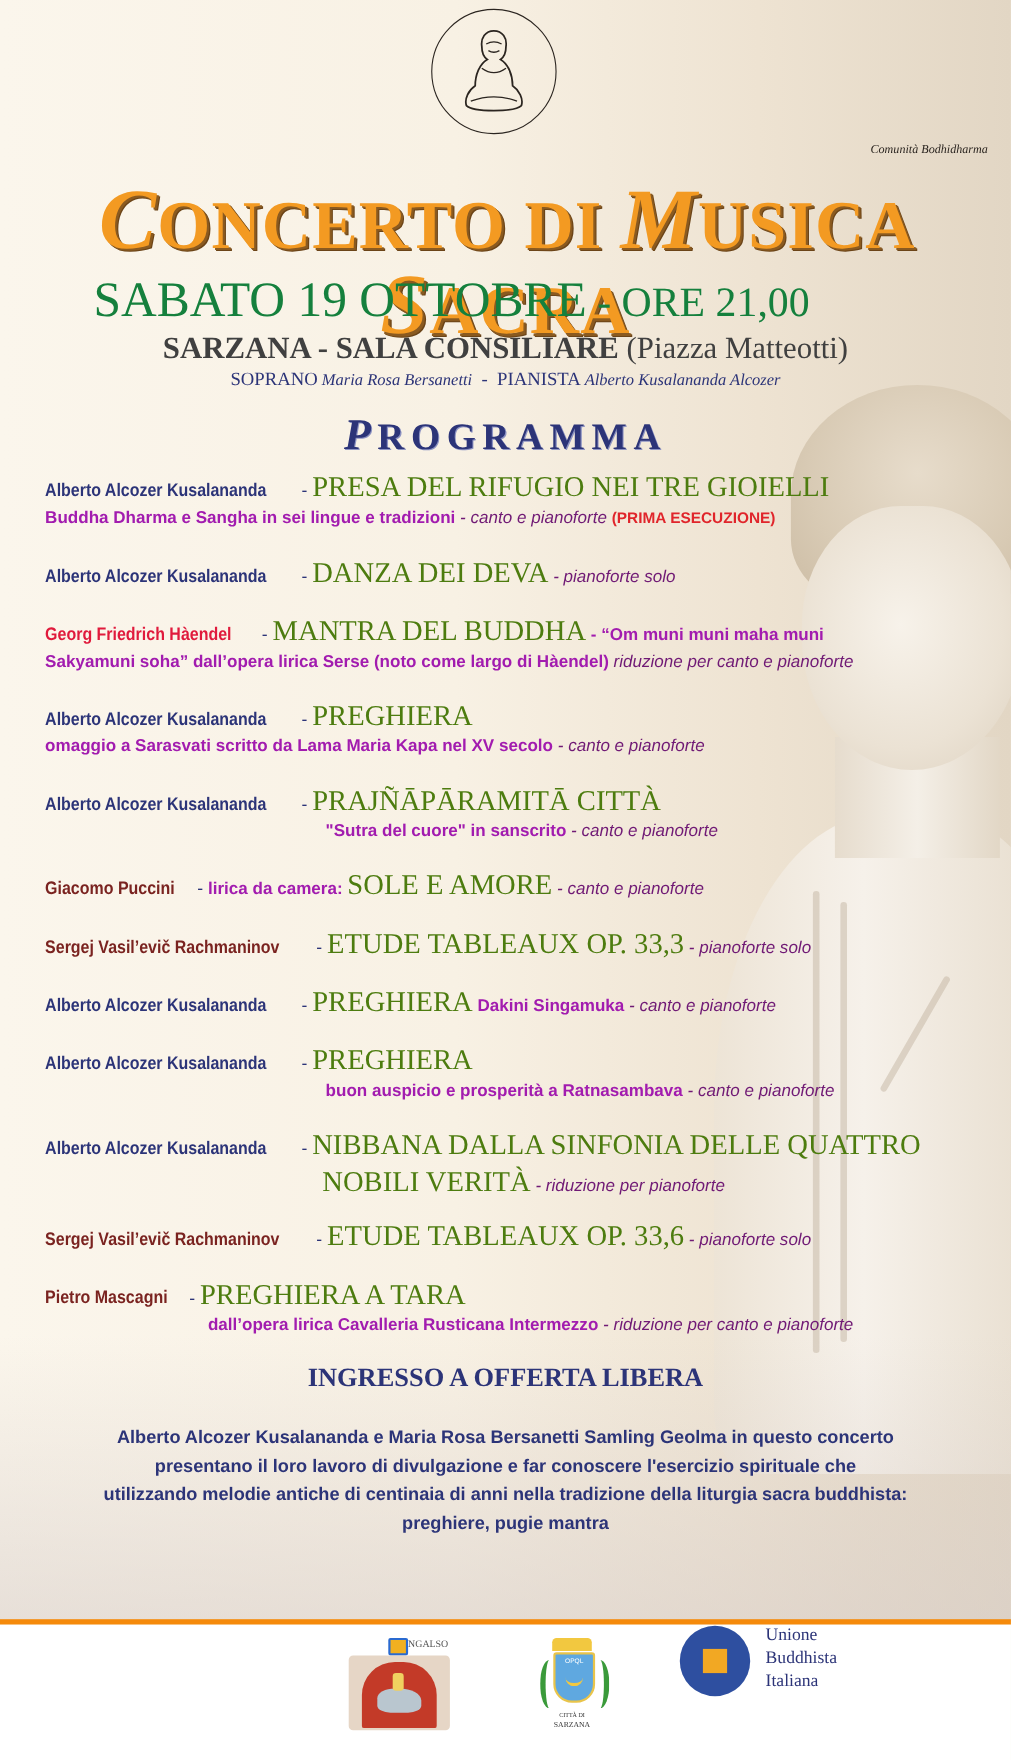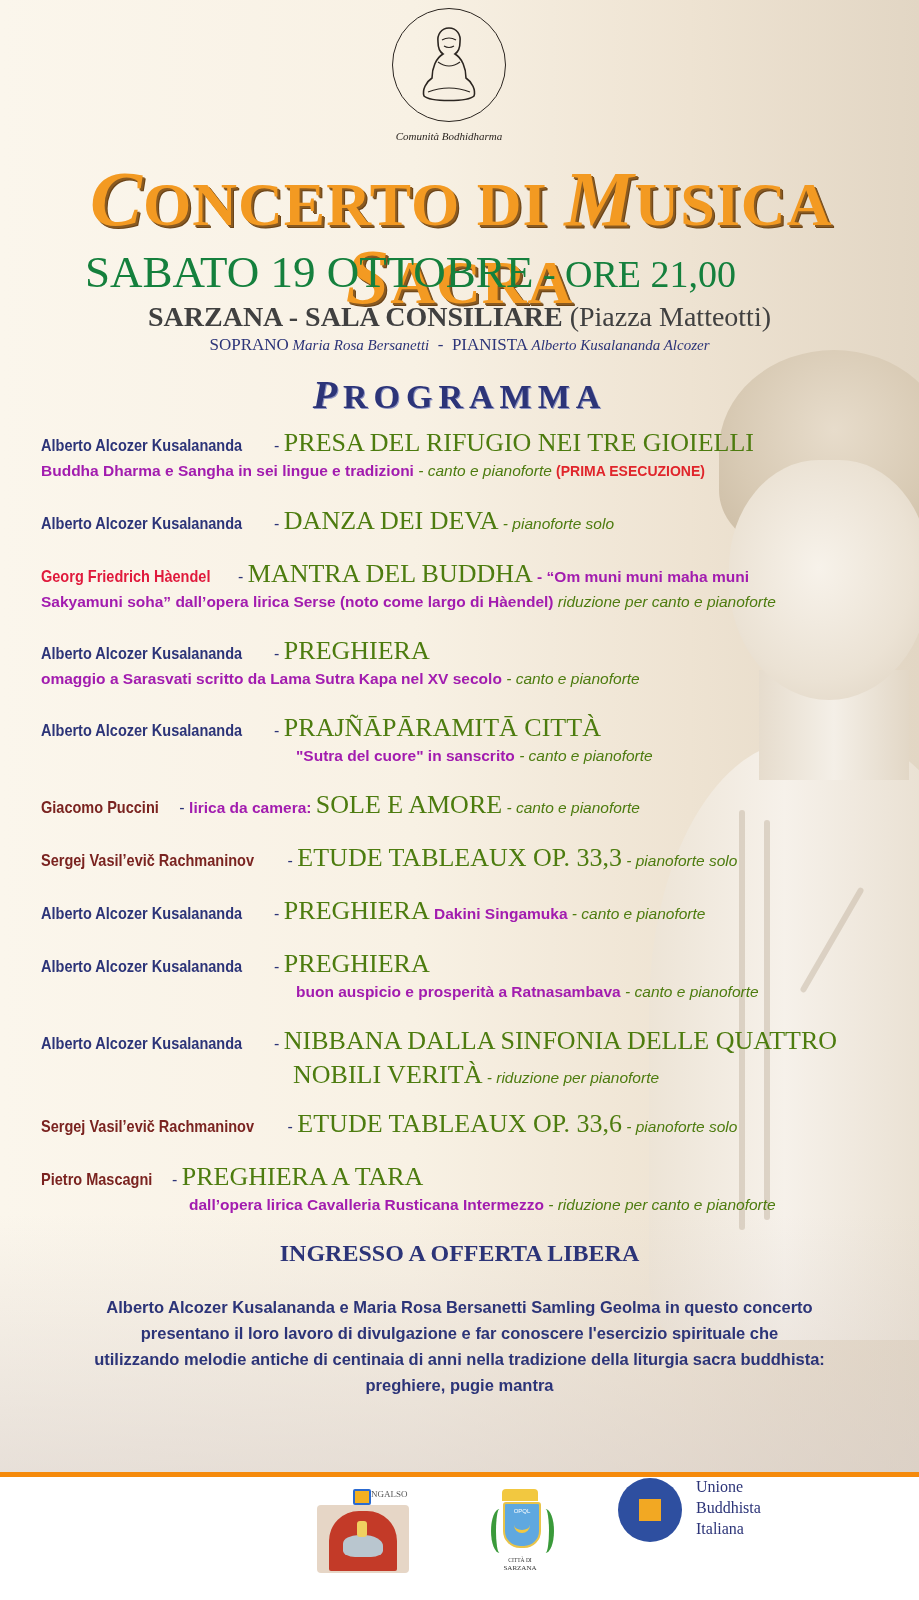--- a/index.html
+++ b/index.html
@@ -26,21 +26,21 @@
   .buddha .face { position: absolute; left: 100px; top: 120px; width: 200px; height: 240px; border-radius: 45% 45% 50% 50%;
     background: radial-gradient(ellipse at 45% 45%, #f7f2ea 0%, #ebe2d4 60%, #dcd0be 100%); }
   .buddha .neck { position: absolute; left: 130px; top: 330px; width: 150px; height: 110px;
     background: linear-gradient(90deg, #e6dccd, #f4efe7, #e2d7c6); }
   .buddha .body { position: absolute; left: 20px; top: 400px; width: 340px; height: 600px; border-radius: 45% 40% 10% 10%;
     background: linear-gradient(90deg, #ede4d6 0%, #f6f1ea 40%, #e4d9c8 100%); }
   .buddha .fold { position: absolute; width: 6px; background: rgba(190,175,155,0.45); border-radius: 3px; }
 
   .content { position: relative; z-index: 2; }
 
-  .logo-wrap { position: absolute; left: 0; width: 898px; top: 8px; text-align: center; }
+  .logo-wrap { position: absolute; left: 0; width: 898px; top: 8px; text-align: right; }
   .logo-circle { width: 112px; height: 112px; border: 1.5px solid #2b2520; border-radius: 50%; margin: 0 auto;
     display: flex; align-items: center; justify-content: center; }
   .logo-caption { font-family: "Liberation Serif", serif; font-style: italic; font-size: 11px; color: #2b2520; margin-top: 8px; }
 
   .title { position: absolute; left: 0; width: 919px; top: 160px; text-align: center;
     font-family: "Liberation Serif", serif; font-size: 62px; font-weight: bold; color: #f39a22; letter-spacing: 1px;
     text-shadow: 2px 2px 0 #8a5a20, 3px 3px 0 #6b4418; line-height: 1; }
   .title .cap { font-size: 78px; font-style: italic; }
 
   .date-line { position: absolute; left: 0; width: 821px; top: 250px; text-align: center;
@@ -62,21 +62,21 @@
   .programma .cap { font-style: italic; font-size: 40px; }
 
   .prog-item { position: absolute; left: 41px; line-height: 1.15; }
   .composer { font-family: "Liberation Sans", sans-serif; font-weight: bold; font-size: 16.5px; transform: scaleX(0.88); transform-origin: left; display: inline-block; }
   .c-blue { color: #2c3478; }
   .c-red { color: #e01a3c; }
   .c-maroon { color: #7a2320; }
   .dash { font-size: 16px; color: #2c3478; }
   .piece { font-family: "Liberation Serif", serif; font-size: 26px; color: #4d7c0f; }
   .desc { font-family: "Liberation Sans", sans-serif; font-size: 15.5px; color: #a21caf; font-weight: bold; }
-  .instr { font-family: "Liberation Sans", sans-serif; font-style: italic; font-size: 15.5px; color: #4d7c0f; }
+  .instr { font-family: "Liberation Sans", sans-serif; font-style: italic; font-size: 15.5px; color: #701a75; }
   .note-red { font-family: "Liberation Sans", sans-serif; font-size: 14px; color: #e0252b; font-weight: bold; }
   .line2 { display: block; margin-top: 4px; }
 
   .ingresso { position: absolute; left: 0; width: 919px; top: 1240px; text-align: center;
     font-family: "Liberation Serif", serif; font-weight: bold; font-size: 24px; color: #2c3478; }
 
   .paragraph { position: absolute; left: 20px; width: 879px; top: 1294px; text-align: center;
     font-family: "Liberation Sans", sans-serif; font-weight: bold; font-size: 16.5px; color: #2c3478; line-height: 26px; }
 
   .orange-bar { position: absolute; left: 0; top: 1472px; width: 919px; height: 5px; background: #f58a0b; }
@@ -144,21 +144,21 @@
     <span class="composer c-blue">Alberto Alcozer Kusalananda</span><span class="dash"> - </span><span class="piece">DANZA DEI DEVA</span><span class="instr"> - pianoforte solo</span>
   </div>
 
   <div class="prog-item" style="top:559px;">
     <span class="composer c-red">Georg Friedrich Hàendel</span><span class="dash"> - </span><span class="piece">MANTRA DEL BUDDHA</span><span class="desc"> - “Om muni muni maha muni</span>
     <span class="line2"><span class="desc">Sakyamuni soha”  dall’opera lirica Serse (noto come largo di Hàendel) </span><span class="instr">riduzione per canto e pianoforte</span></span>
   </div>
 
   <div class="prog-item" style="top:636px;">
     <span class="composer c-blue">Alberto Alcozer Kusalananda</span><span class="dash"> - </span><span class="piece">PREGHIERA</span>
-    <span class="line2"><span class="desc">omaggio a Sarasvati scritto  da Lama Sutra Kapa nel XV secolo</span><span class="instr"> - canto e pianoforte</span></span>
+    <span class="line2"><span class="desc">omaggio a Sarasvati scritto  da Lama Maria Kapa nel XV secolo</span><span class="instr"> - canto e pianoforte</span></span>
   </div>
 
   <div class="prog-item" style="top:713px;">
     <span class="composer c-blue">Alberto Alcozer Kusalananda</span><span class="dash"> - </span><span class="piece">PRAJÑĀPĀRAMITĀ CITTÀ</span>
     <span class="line2" style="padding-left:255px;"><span class="desc">"Sutra del cuore" in sanscrito</span><span class="instr"> - canto e pianoforte</span></span>
   </div>
 
   <div class="prog-item" style="top:790px;">
     <span class="composer c-maroon">Giacomo Puccini</span><span class="dash"> - </span><span class="desc">lirica da camera: </span><span class="piece">SOLE E AMORE</span><span class="instr"> - canto e pianoforte</span>
   </div>

